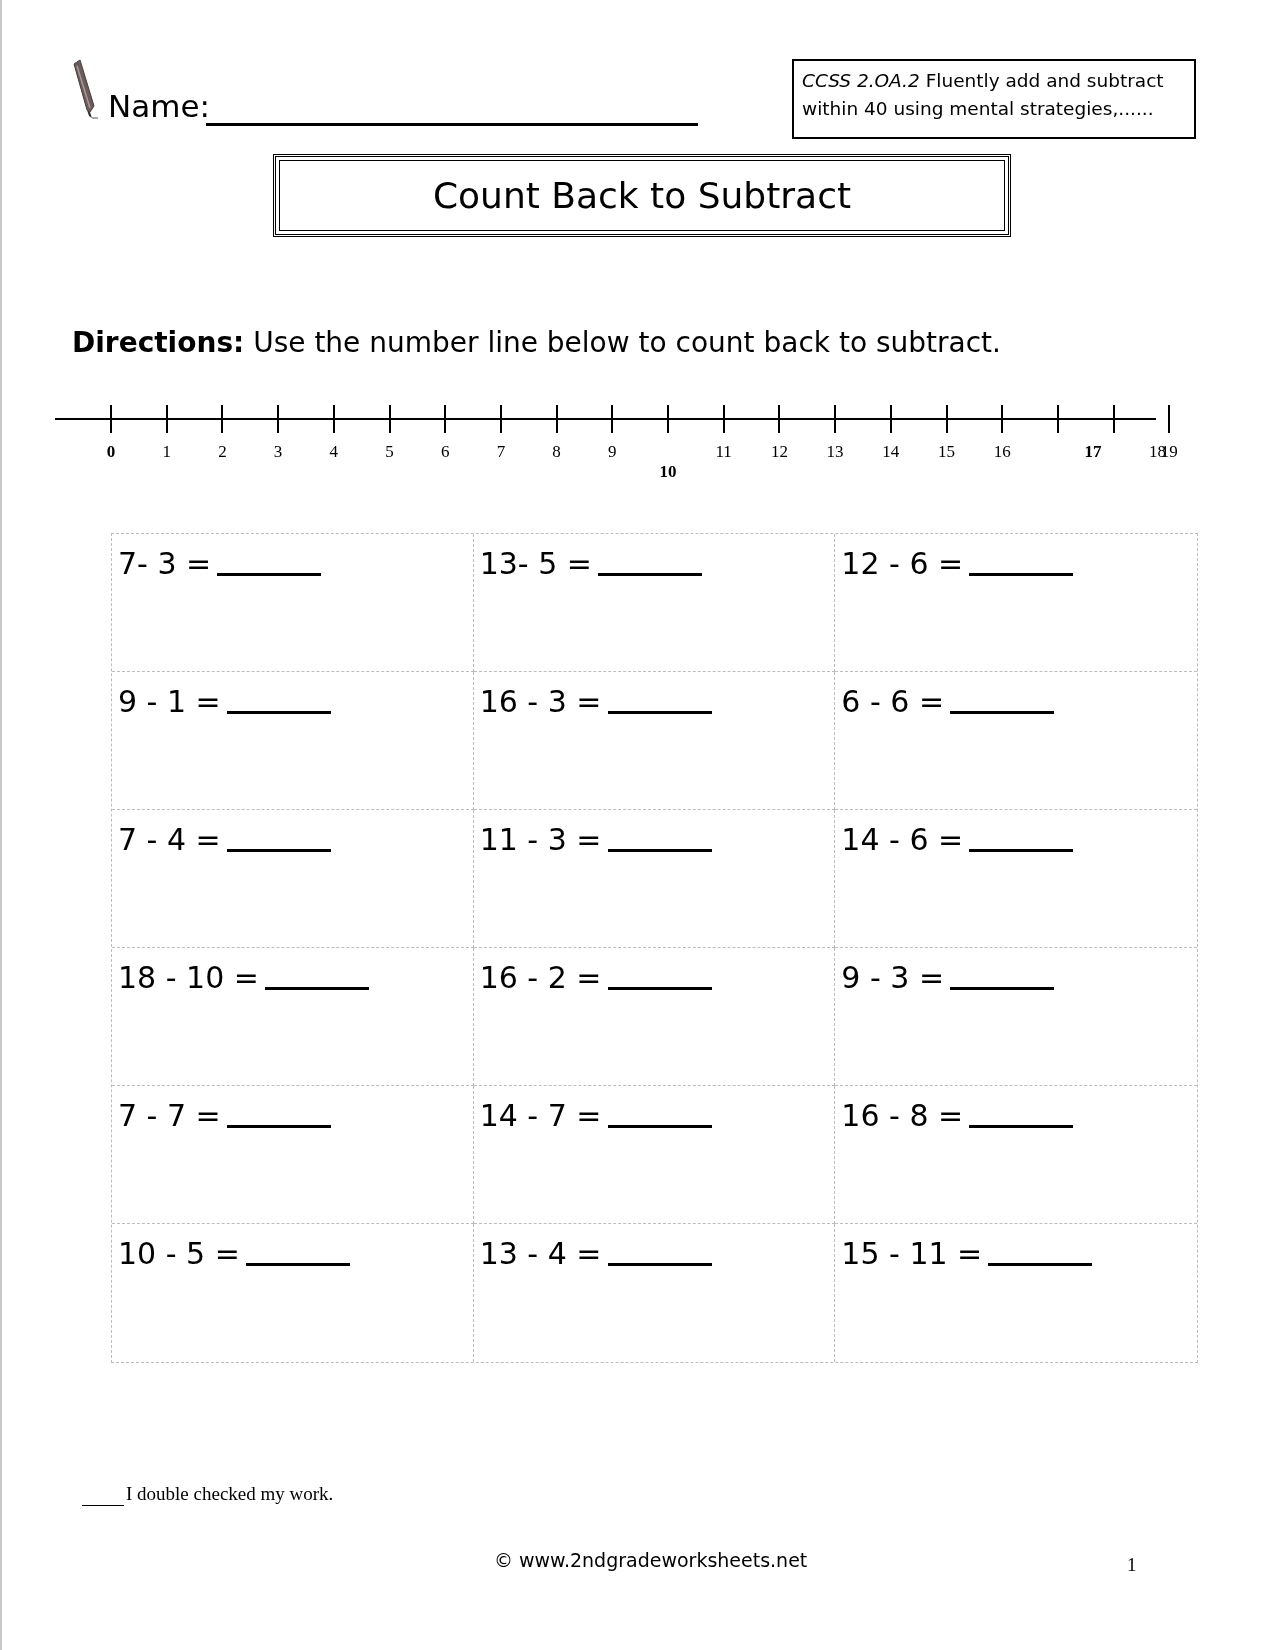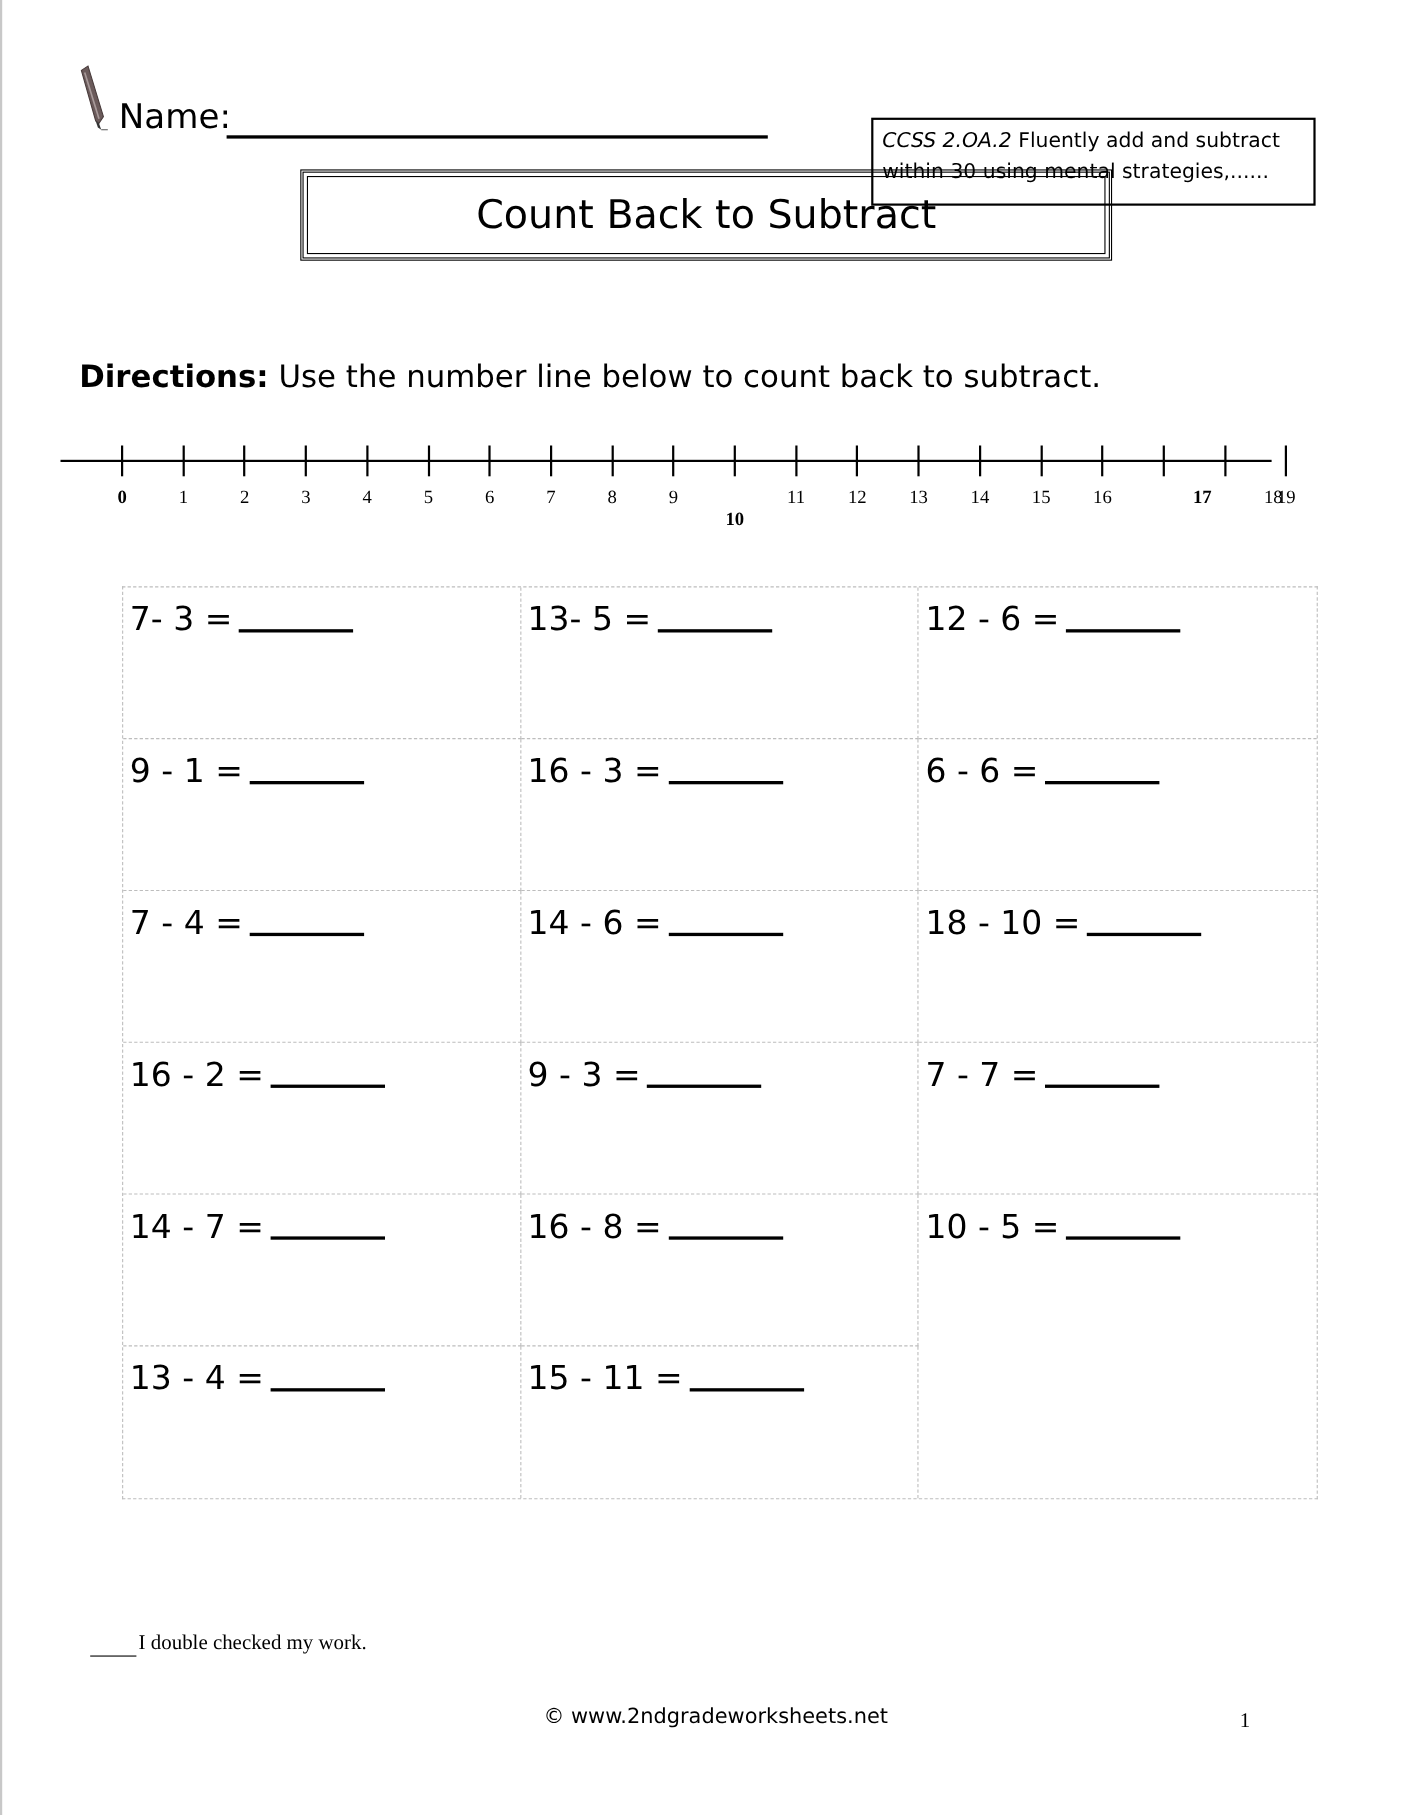--- a/index.html
+++ b/index.html
@@ -1,21 +1,21 @@
 <!DOCTYPE html>
 <html><head>
 <meta charset="utf-8">
 <style>
   html, body { margin: 0; padding: 0; background: #ffffff; }
   body { width: 1275px; height: 1650px; position: relative; overflow: hidden; font-family: "DejaVu Sans", sans-serif; color: #000; }
   .left-edge { position: absolute; left: 0; top: 0; width: 2px; height: 1650px; background: #c8c8c8; }
   .pencil { position: absolute; left: 70px; top: 58px; width: 30px; height: 62px; }
   .name-label { position: absolute; left: 108px; top: 88px; font-size: 31px; font-family: "DejaVu Sans", sans-serif; }
   .name-line { position: absolute; left: 206px; top: 123px; width: 492px; height: 3px; background: #000; }
-  .ccss-box { position: absolute; left: 792px; top: 59px; width: 404px; height: 80px; border: 2px solid #000; box-sizing: border-box; padding: 6px 8px; font-size: 18.5px; line-height: 28px; margin-top: 48px; }
+  .ccss-box { position: absolute; left: 792px; top: 59px; width: 404px; height: 80px; border: 2px solid #000; box-sizing: border-box; padding: 6px 8px; font-size: 18.5px; line-height: 28px; }
   .ccss-box .code { font-style: italic; }
   .title-box { position: absolute; left: 273px; top: 154px; width: 738px; height: 83px; border: 3px double #000; box-sizing: border-box; outline: 1px solid #000; outline-offset: -7px; display: flex; align-items: center; justify-content: center; }
   .title-box span { font-size: 36px; }
   .directions { position: absolute; left: 72px; top: 326px; font-size: 28px; white-space: nowrap; }
   .directions b { font-weight: bold; }
   .numberline { position: absolute; left: 55px; top: 405px; width: 1110px; height: 60px; }
   .numberline .axis { position: absolute; left: 0; top: 13px; width: 1101px; height: 2px; background: #000; }
   .tick { position: absolute; top: 0; width: 2px; height: 28px; background: #000; }
   .tick-label { position: absolute; top: 37px; font-family: "Liberation Serif", serif; font-size: 17px; transform: translateX(-50%); }
   .tick-label.bold { font-weight: bold; }
@@ -39,21 +39,21 @@
   <line x1="7" y1="8" x2="20" y2="50" stroke="#a89a9a" stroke-width="1.5"></line>
   <polygon points="17,52 20,54 22,60 19,58" fill="#333"></polygon>
   <line x1="22" y1="60" x2="28" y2="60" stroke="#555" stroke-width="1"></line>
 </svg>
 
 <div class="name-label">Name:</div>
 <div class="name-line"></div>
 
 <div class="ccss-box">
   <div><span class="code">CCSS 2.OA.2</span><span> Fluently add and subtract</span></div>
-  <div>within 30 using mental strategies,......</div>
+  <div>within 40 using mental strategies,......</div>
 </div>
 
 <div class="title-box">
   <span>Count Back to Subtract</span>
 </div>
 
 <div class="directions">
   <b>Directions:</b><span> Use the number line below to count back to subtract.</span>
 </div>
 
@@ -102,20 +102,21 @@
   </div>
 
 <div class="grid" id="grid">
     <div class="cell"><span>7- 3 =</span><span class="answer-blank"></span></div>
     <div class="cell"><span>13- 5 =</span><span class="answer-blank"></span></div>
     <div class="cell"><span>12 - 6 =</span><span class="answer-blank"></span></div>
     <div class="cell"><span>9 - 1 =</span><span class="answer-blank"></span></div>
     <div class="cell"><span>16 - 3 =</span><span class="answer-blank"></span></div>
     <div class="cell"><span>6 - 6 =</span><span class="answer-blank"></span></div>
     <div class="cell"><span>7 - 4 =</span><span class="answer-blank"></span></div>
+    <div class="cell"><span>11 - 3 =</span><span class="answer-blank"></span></div>
     <div class="cell"><span>14 - 6 =</span><span class="answer-blank"></span></div>
     <div class="cell"><span>18 - 10 =</span><span class="answer-blank"></span></div>
     <div class="cell"><span>16 - 2 =</span><span class="answer-blank"></span></div>
     <div class="cell"><span>9 - 3 =</span><span class="answer-blank"></span></div>
     <div class="cell"><span>7 - 7 =</span><span class="answer-blank"></span></div>
     <div class="cell"><span>14 - 7 =</span><span class="answer-blank"></span></div>
     <div class="cell"><span>16 - 8 =</span><span class="answer-blank"></span></div>
     <div class="cell"><span>10 - 5 =</span><span class="answer-blank"></span></div>
     <div class="cell"><span>13 - 4 =</span><span class="answer-blank"></span></div>
     <div class="cell"><span>15 - 11 =</span><span class="answer-blank"></span></div>

